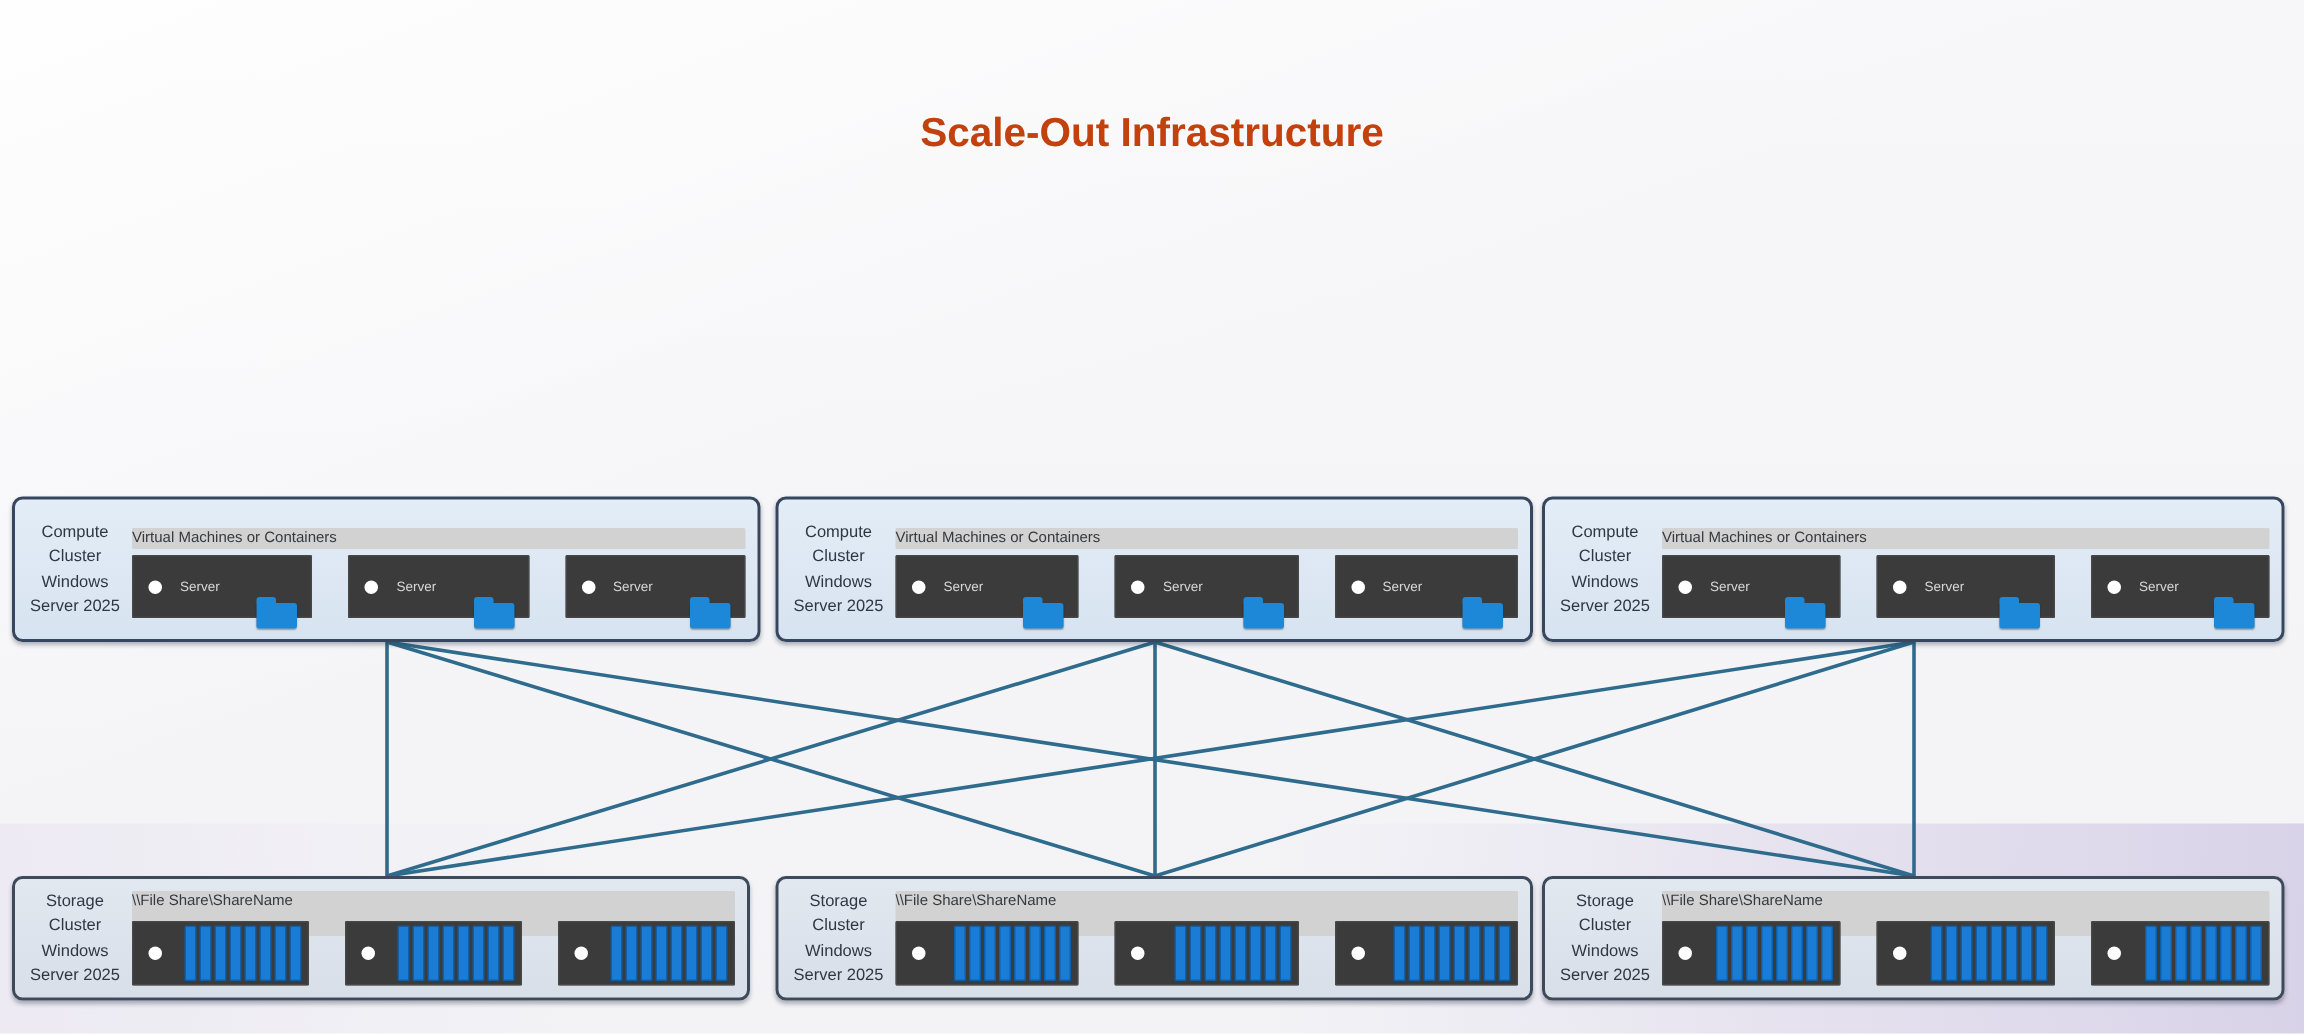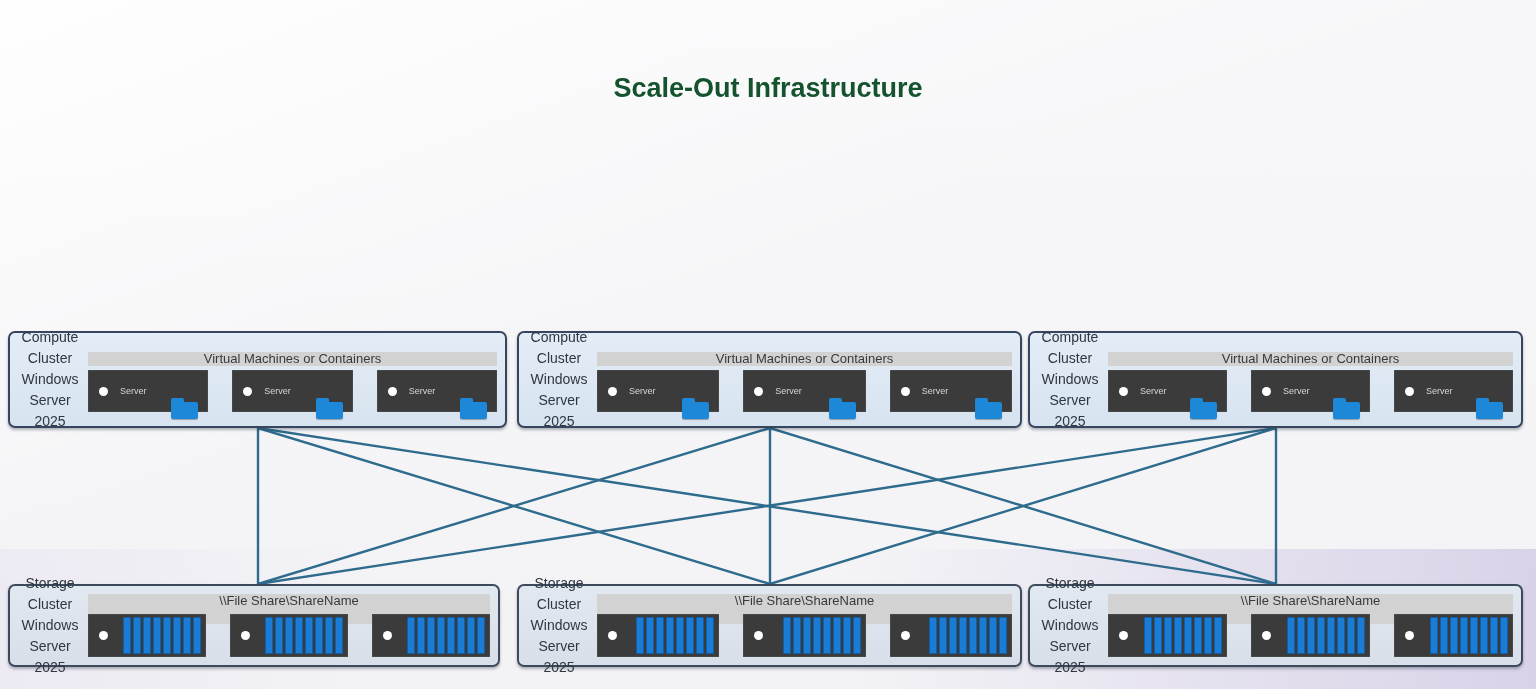--- a/index.html
+++ b/index.html
@@ -15,41 +15,41 @@
     background:linear-gradient(to right, rgba(205,190,225,.18) 0%, rgba(205,190,225,0) 25%, rgba(205,190,225,0) 55%, rgba(184,170,215,.45) 100%);
   }
   
   .heading{position:absolute;top:72px;left:0;width:1536px;text-align:center;}
   .title{
     margin:0;font-size:46px;font-weight:bold;letter-spacing:-.5px;line-height:1.1;
     background:linear-gradient(90deg,#2b5d7e 0%,#3a4e92 16%,#4a3f9e 24%,#7b2fae 34%,#b51cbe 46%,#c519c9 58%,#a127cd 68%,#7b3bd4 78%,#4b5ae0 88%,#2e86e6 100%);
     -webkit-background-clip:text;background-clip:text;color:transparent;
     display:inline-block;
   }
-  .subtitle{margin:2px 0 14px 0;font-size:27px;font-weight:bold;color:#14532d;line-height:1.1;}
+  .subtitle{margin:2px 0 14px 0;font-size:27px;font-weight:bold;color:#c2410c;line-height:1.1;}
   
   .row{position:absolute;left:0;width:1536px;}
   .row.top{top:331px;height:97px;}
   .row.bottom{top:584px;height:83px;}
   .cluster{
     position:absolute;top:0;bottom:0;border-radius:7px;
     background:linear-gradient(to bottom,#e3edf7 0%,#d7e3f0 100%);
     border:2px solid #35465e;box-shadow:0 2px 3px rgba(40,50,70,.35);
     box-sizing:border-box;
   }
   .row.bottom .cluster{background:linear-gradient(to bottom,#e2e8f0 0%,#d8dfe8 100%);border-color:#3c4a5c;}
   .cluster-label{
     position:absolute;left:2px;top:0;bottom:0;width:76px;
     display:flex;flex-direction:column;justify-content:center;
-    font-size:14px;color:#2f3742;text-align:center;line-height:1.5;
+    font-size:11px;color:#2f3742;text-align:center;line-height:1.5;
   }
   .cluster-body{position:absolute;left:78px;right:8px;top:0;bottom:0;}
   .header-bar{
     position:absolute;left:0;right:0;background:#d2d2d2;color:#37393c;
-    font-size:13px;text-align:center;border-radius:1px;
+    font-size:10px;border-radius:1px;
   }
   .row.top .header-bar{top:19px;height:14px;line-height:14px;}
   .row.bottom .header-bar{top:8px;height:30px;line-height:14px;}
   .nodes{position:absolute;left:0;right:0;display:flex;gap:24px;}
   .row.top .nodes{top:37px;height:42px;}
   .row.bottom .nodes{top:28px;height:43px;}
   .node{
     position:relative;flex:1;background:#3b3b3b;border-radius:1px;
     box-shadow:inset 0 0 0 1px #474747;
   }

